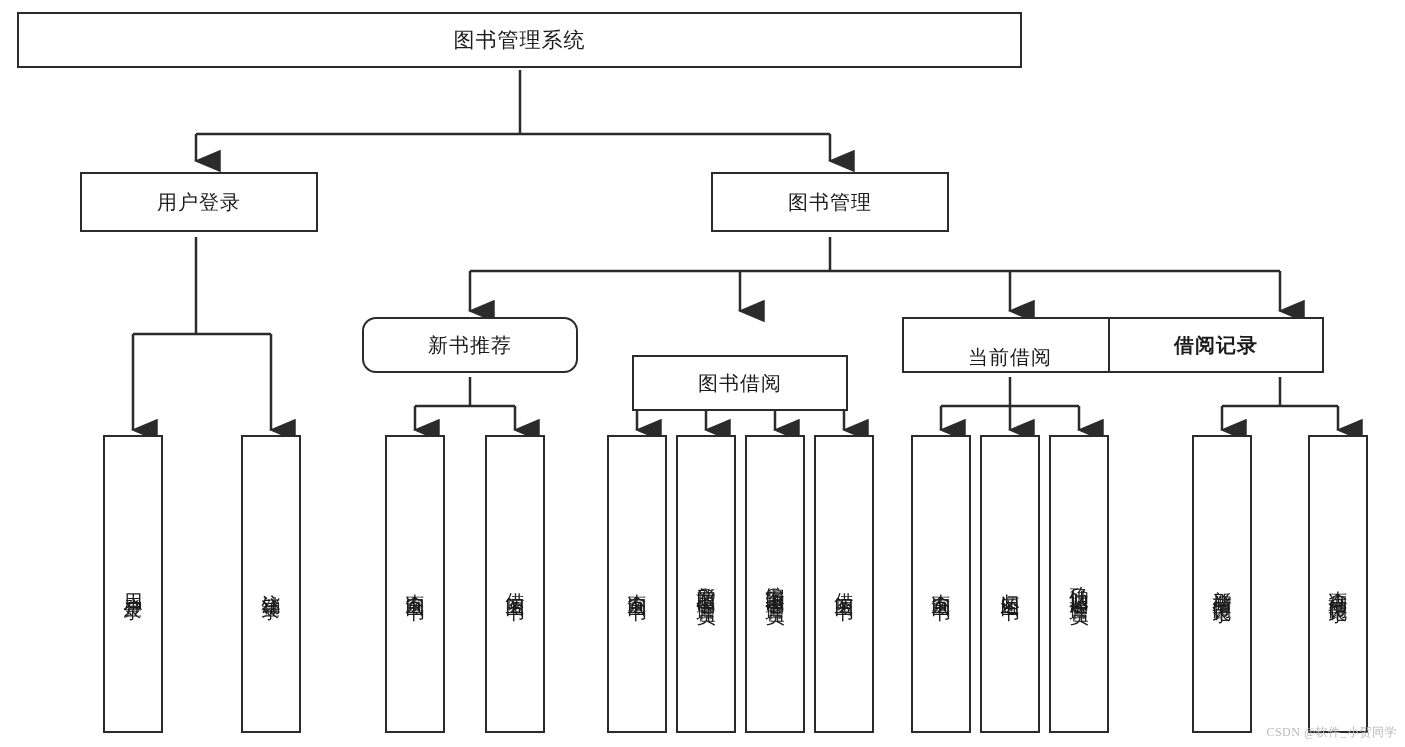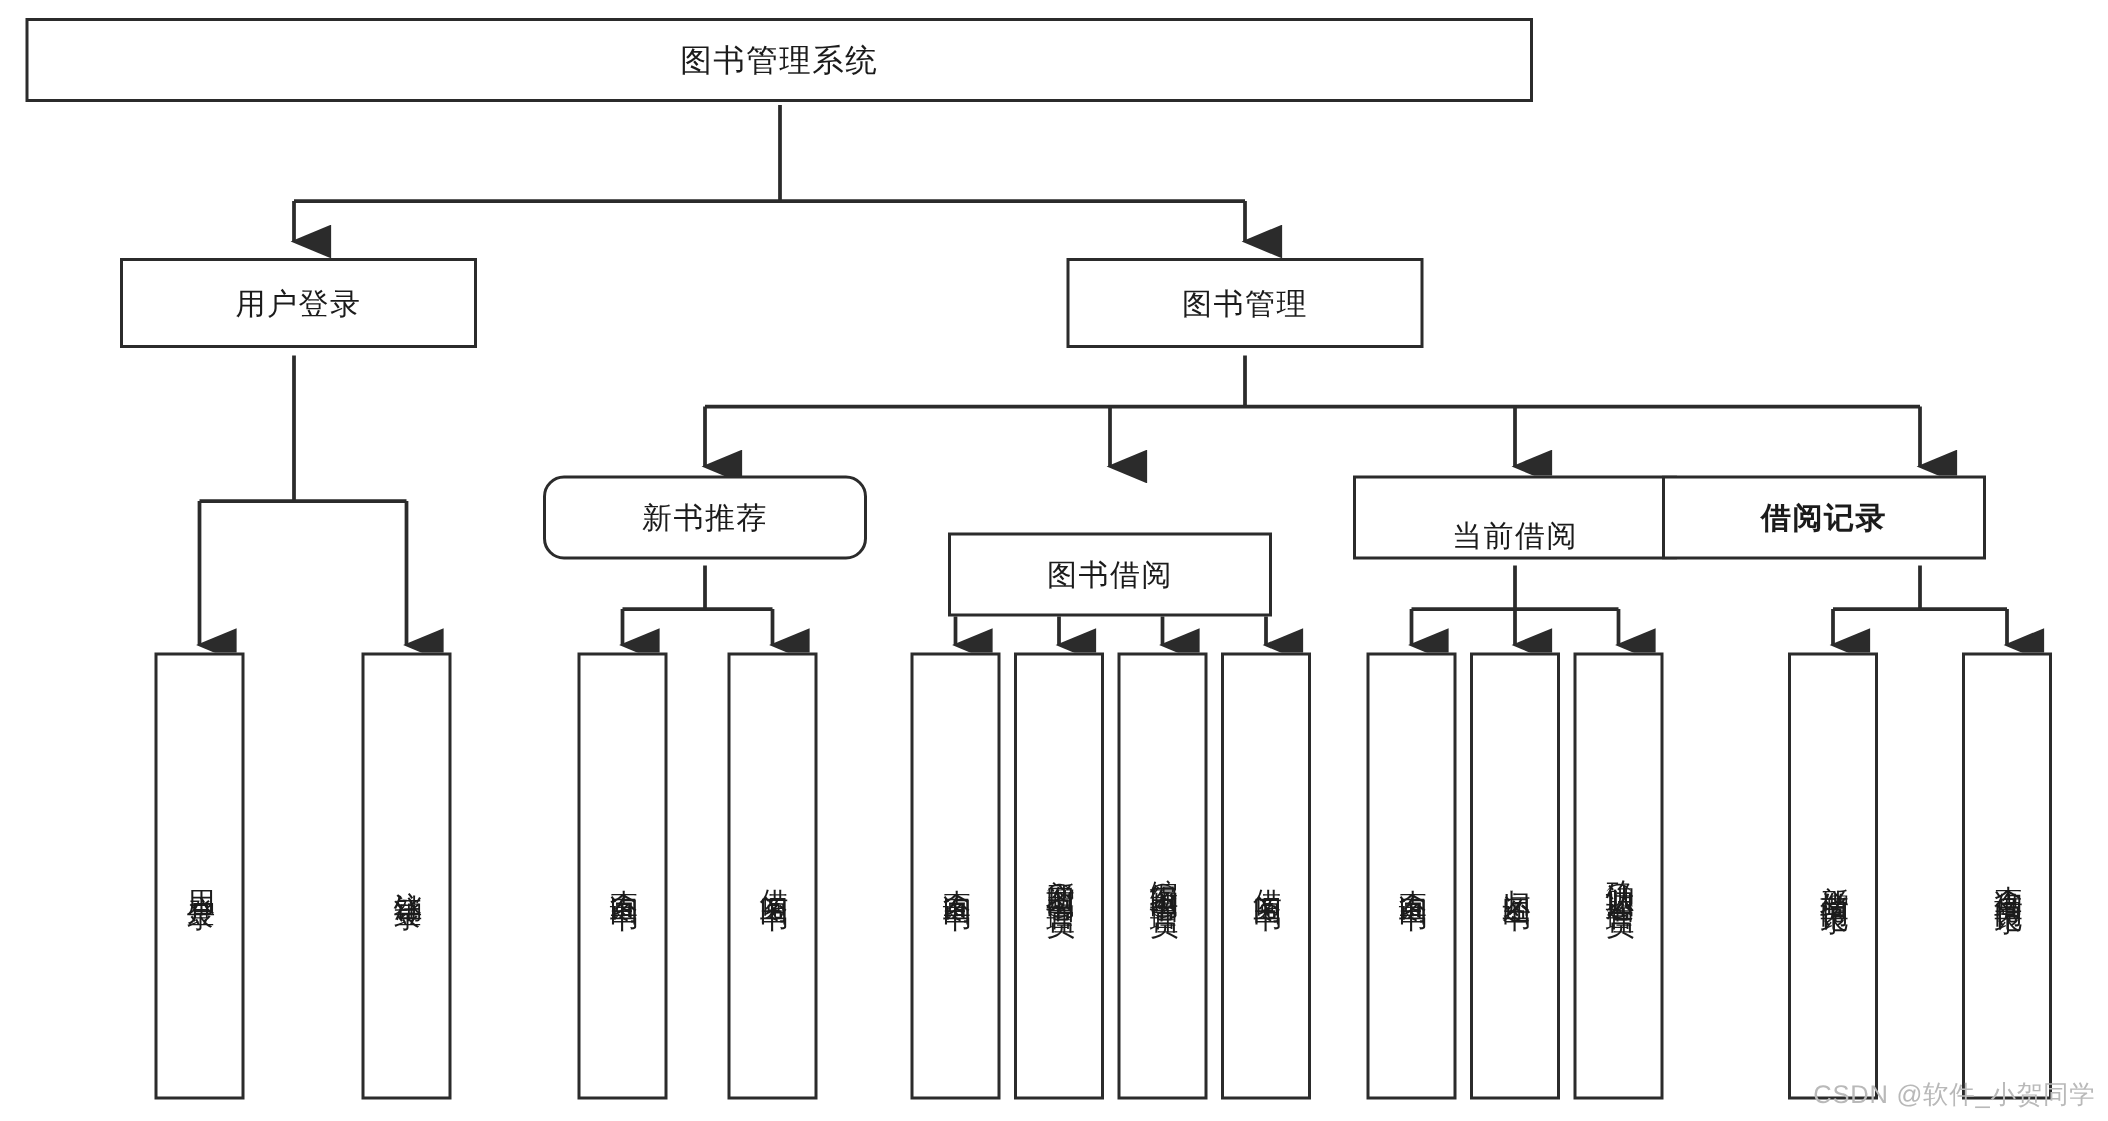--- a/index.html
+++ b/index.html
@@ -40,25 +40,26 @@
     letter-spacing:3px;
     line-height:1.05;
     white-space:nowrap;
     display:block;
   }
   .label{white-space:nowrap;letter-spacing:1px;}
 
   #watermark{
     position:absolute;
     right:8px;bottom:6px;
-    font-size:17px;
+    font-size:12px;
     color:#b9b9b9;
     letter-spacing:0.5px;
     z-index:3;
     white-space:nowrap;
+    font-family:Liberation Serif, serif;
   }
 </style>
 </head>
 <body>
 
 <div id="diagram">
 
   <svg id="wires" viewBox="0 0 1405 747" width="1405" height="747" aria-hidden="true">
     <defs>
       <marker id="arrow" viewBox="0 0 10 12" refX="5" refY="11" markerWidth="9" markerHeight="11" orient="auto-start-reverse">

